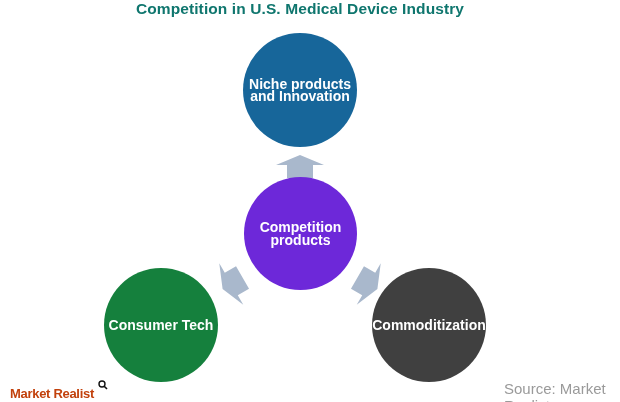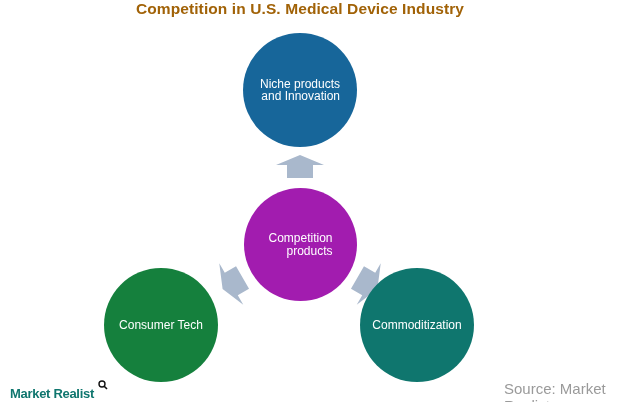--- a/index.html
+++ b/index.html
@@ -2,30 +2,30 @@
 <html><head>
   <meta charset="utf-8">
   <style>
     html, body { margin: 0; padding: 0; }
     body {
       width: 620px; height: 402px; background: #ffffff; position: relative; overflow: hidden;
       font-family: "Liberation Sans", sans-serif;
     }
     .title {
       position: absolute; left: 0; top: 0; width: 600px; text-align: center;
-      font-size: 15.5px; font-weight: bold; color: #a16207; line-height: 18px;
+      font-size: 15.5px; font-weight: bold; color: #0f766e; line-height: 18px;
       letter-spacing: 0.1px;
     }
     .circle {
       position: absolute; border-radius: 50%; display: flex; align-items: center; justify-content: center;
-      text-align: right; color: #ffffff; font-size: 12px; line-height: 12.5px;
+      text-align: center; color: #ffffff; font-size: 14px; line-height: 12.5px; font-weight: bold;
     }
     svg.arrows { position: absolute; left: 0; top: 0; }
     .logo {
-      position: absolute; left: 10px; top: 386px; font-size: 13px; font-weight: bold; color: #0f766e;
+      position: absolute; left: 10px; top: 386px; font-size: 13px; font-weight: bold; color: #c2410c;
       letter-spacing: -0.3px;
     }
     .logo .mag { position: absolute; left: 88px; top: -6px; }
     .source {
       position: absolute; left: 477px; top: 380px; font-size: 15px; color: #9a9a9a; margin-left: 27px;
     }
   </style>
 </head>
 <body>
 
@@ -46,32 +46,32 @@
   </g>
 </svg>
 
 <div class="circle" style="left:243px; top:33px; width:114px; height:114px; background:#17669a;">
   <div>
     <div>Niche products</div>
     <div>and Innovation</div>
   </div>
 </div>
 
-<div class="circle" style="left:244px; top:188px; width:113px; height:113px; background:#a21caf;">
+<div class="circle" style="left:244px; top:177px; width:113px; height:113px; background:#6d28d9;">
   <div>
     <div>Competition</div>
     <div>products</div>
   </div>
 </div>
 
 <div class="circle" style="left:104px; top:268px; width:114px; height:114px; background:#15803d;">
   <div>Consumer Tech</div>
 </div>
 
-<div class="circle" style="left:360px; top:268px; width:114px; height:114px; background:#0f766e;">
+<div class="circle" style="left:372px; top:268px; width:114px; height:114px; background:#404040;">
   <div>Commoditization</div>
 </div>
 
 <div class="logo">
   <span>Market Realist</span>
   <svg class="mag" width="10" height="10" viewBox="0 0 10 10">
     <circle cx="4" cy="4" r="3" fill="none" stroke="#111" stroke-width="1.4"></circle>
     <line x1="6.2" y1="6.2" x2="9" y2="9" stroke="#111" stroke-width="1.6"></line>
   </svg>
 </div>

